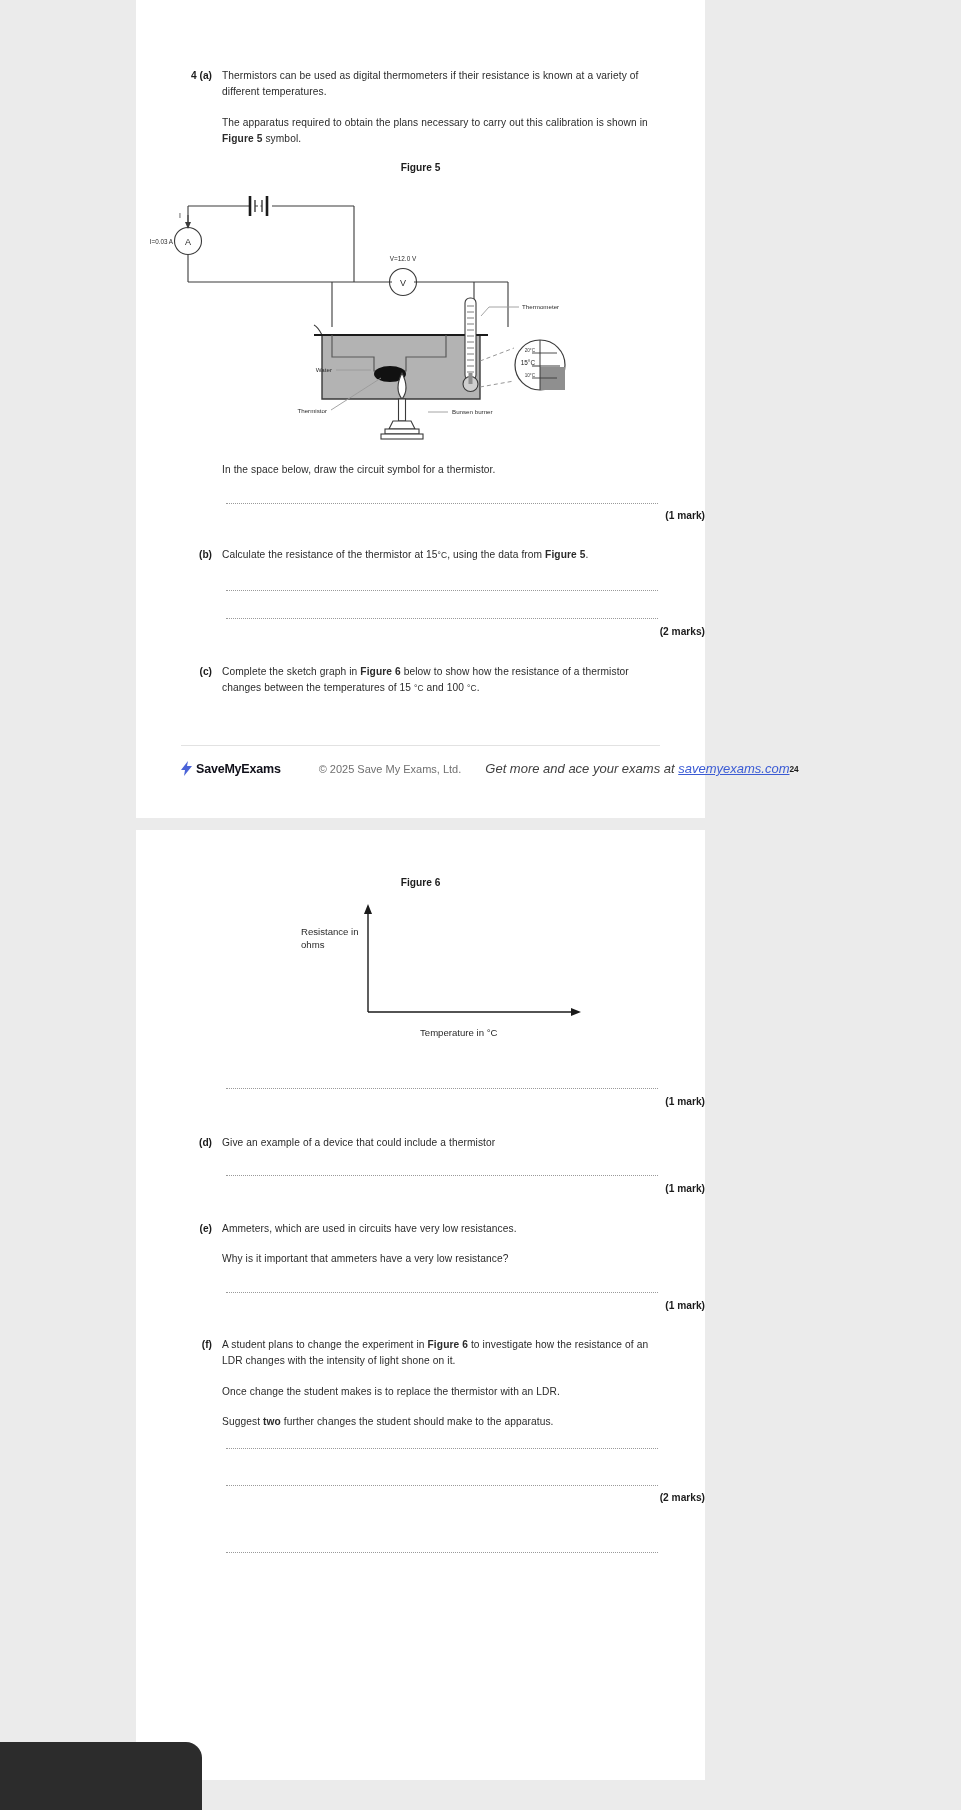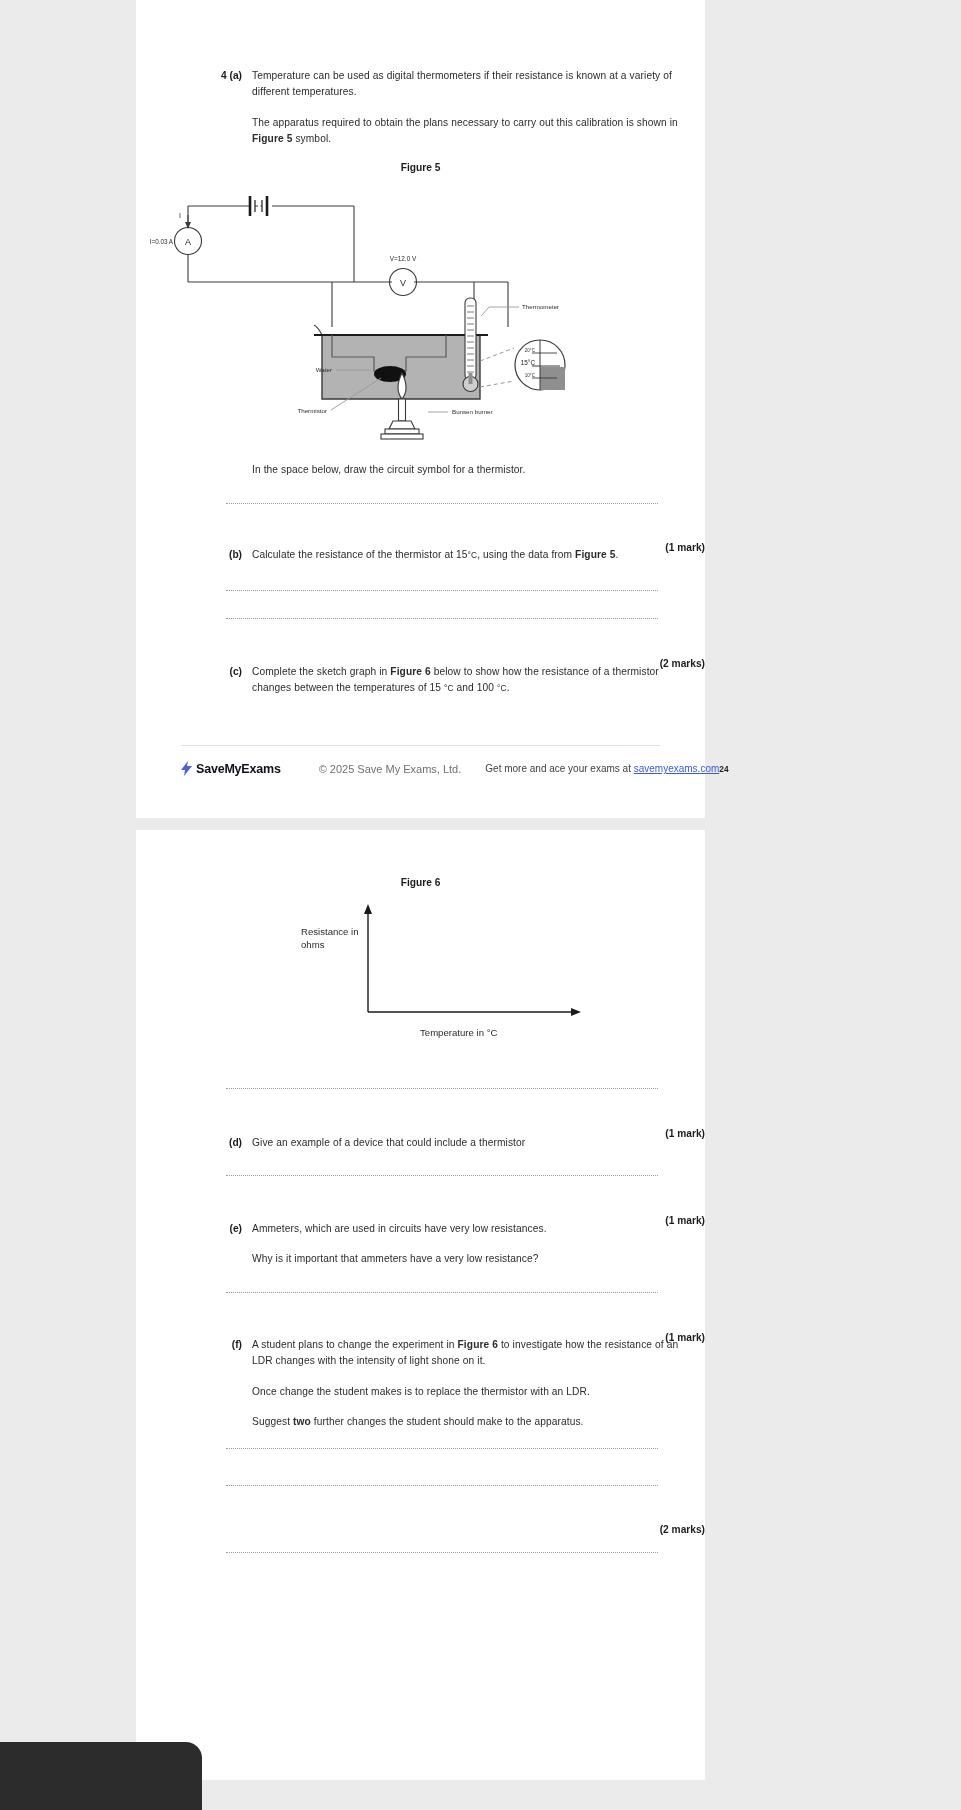--- a/index.html
+++ b/index.html
@@ -29,21 +29,21 @@
     font-size: 10.2px;
     line-height: 16.4px;
     color: #2b2b2b;
     letter-spacing: 0.01em;
   }
   .bold { font-weight: bold; }
 
   .qrow {
     position: absolute;
     display: flex;
-    left: 74px;
+    left: 44px;
     width: 470px;
   }
   .qlabel {
     flex: 0 0 42px;
     font-size: 10.2px;
     line-height: 16.4px;
     font-weight: bold;
     color: #1c1c1c;
     text-align: right;
     padding-right: 10px;
@@ -63,21 +63,20 @@
     height: 0;
   }
   .marks {
     position: absolute;
     right: 0px;
     width: 522px;
     text-align: right;
     font-size: 10.2px;
     font-weight: bold;
     color: #1c1c1c;
-    margin-top: 32px;
   }
 
   .figcap {
     position: absolute;
     width: 569px;
     text-align: center;
     font-size: 10.2px;
     font-weight: bold;
     color: #1c1c1c;
   }
@@ -102,21 +101,21 @@
   }
   .copy {
     font-size: 11px;
     color: #707070;
     margin-left: 38px;
     white-space: nowrap;
   }
   .sep {
     width: 1px; height: 11px; background: #d8d8d8; margin: 0 12px;
   }
-  .promo { font-size: 10px; color: #404040; white-space: nowrap; }
+  .promo { font-size: 13px; color: #404040; white-space: nowrap; font-style: italic; }
   .promo a { color: #3b5bd4; text-decoration: underline; }
   .pagenum {
     margin-left: auto;
     font-size: 8.3px;
     font-weight: bold;
     color: #1c1c1c;
   }
 
   
   .fig5 { position: absolute; left: 0; top: 185px; width: 569px; height: 265px; }
@@ -135,21 +134,21 @@
 </style>
 </head>
 <body>
 
 <div class="page" id="page-1">
 
   <div class="qrow" style="top:68px;">
     <div class="qlabel">4 (a)</div>
     <div class="qbody qtext">
       <p class="para">
-        <span>Temperature can be used as digital thermometers if their resistance is known at a variety of different temperatures.</span>
+        <span>Thermistors can be used as digital thermometers if their resistance is known at a variety of different temperatures.</span>
       </p>
       <p class="para">
         <span>The apparatus required to obtain the plans necessary to carry out this calibration is shown in </span><span class="bold">Figure 5</span><span> symbol.</span>
       </p>
     </div>
   </div>
 
   <div class="figcap" style="top:162px;">Figure 5</div>
 
   <div class="fig5">

